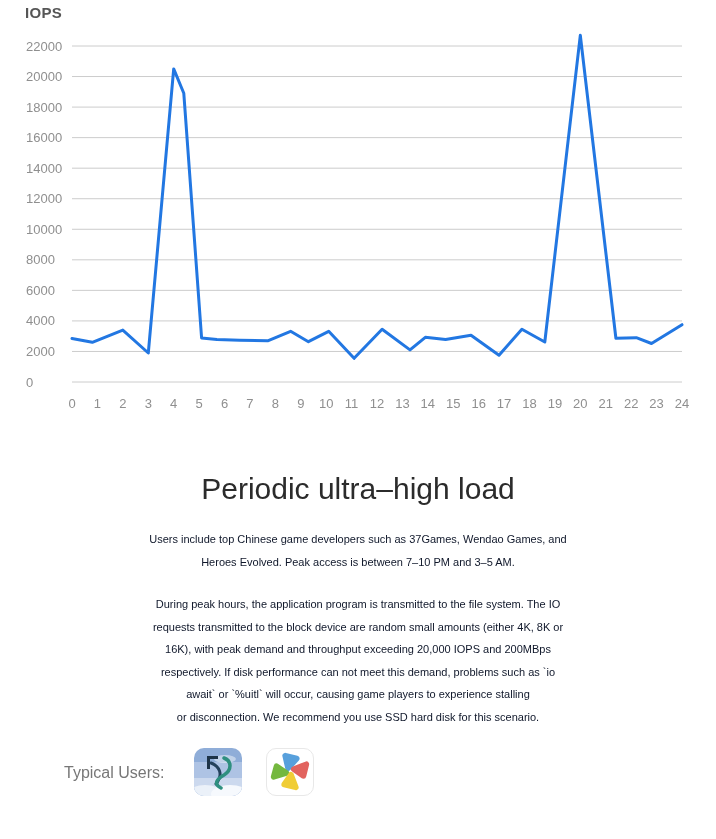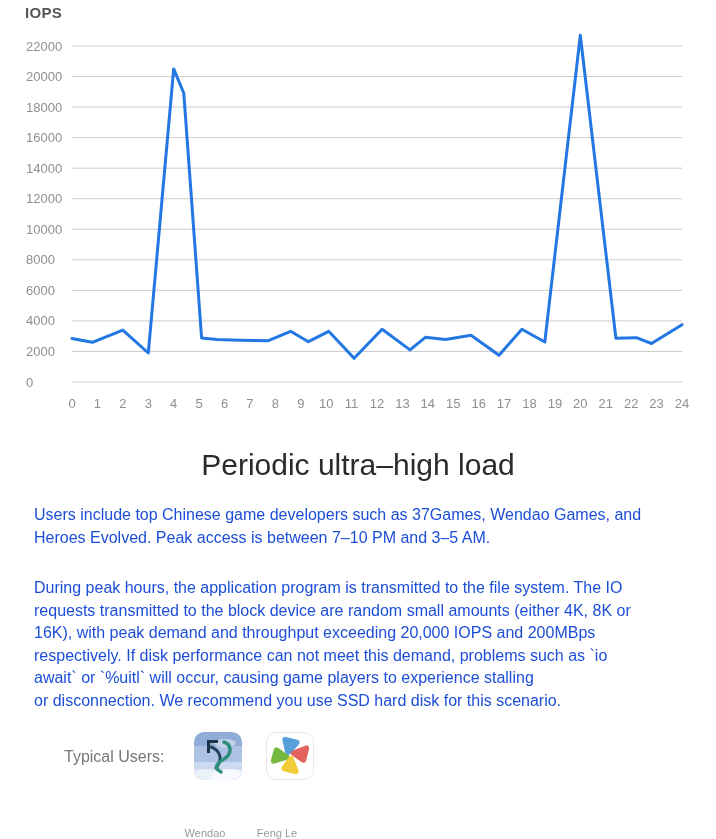--- a/index.html
+++ b/index.html
@@ -14,30 +14,31 @@
   
   .chart-section { position: relative; width: 604px; height: 416px; padding-left: 44px; }
   .chart-title {
     position: absolute; left: 25px; top: 4px;
     font-size: 15px; font-weight: bold; color: #565656; letter-spacing: .3px;
   }
   #chart-svg { position: absolute; left: 0; top: 0; }
   #chart-svg text { font-family: "Liberation Sans", sans-serif; }
   
   .heading {
-    margin: 32px 0 0 0;
+    margin: 56px 0 0 0;
     text-align: center;
     font-size: 30px; line-height: 34px; font-weight: 400; color: #2b2b2b;
   }
   .para {
     margin: 22px 34px 0 34px;
-    font-size: 16px; line-height: 22.5px; color: #1d4ed8;
+    font-size: 11px; line-height: 22.5px; color: #0f172a;
     white-space: pre-line;
+    text-align: center;
   }
-  .para.second { margin-top: 28px; }
+  .para.second { margin-top: 20px; }
   
   .users-row { display: flex; margin-top: 20px; padding-left: 64px; }
   .users-label {
     width: 130px; padding-top: 16px;
     font-size: 16px; color: #777;
   }
   .users-list { display: flex; column-gap: 24px; }
   .user { display: flex; flex-direction: column; align-items: flex-end; width: 48px; gap: 38px; }
   .app-icon {
     width: 48px; height: 48px; border-radius: 10px; overflow: hidden;

